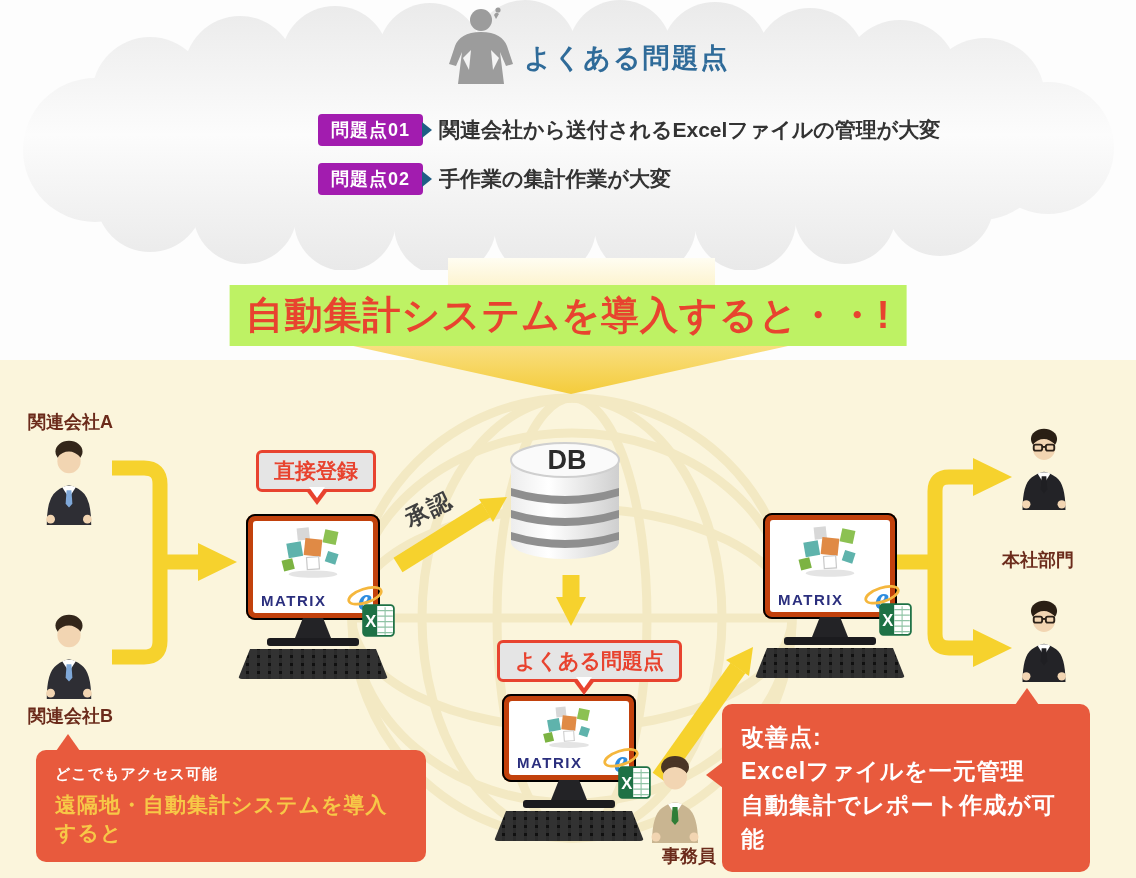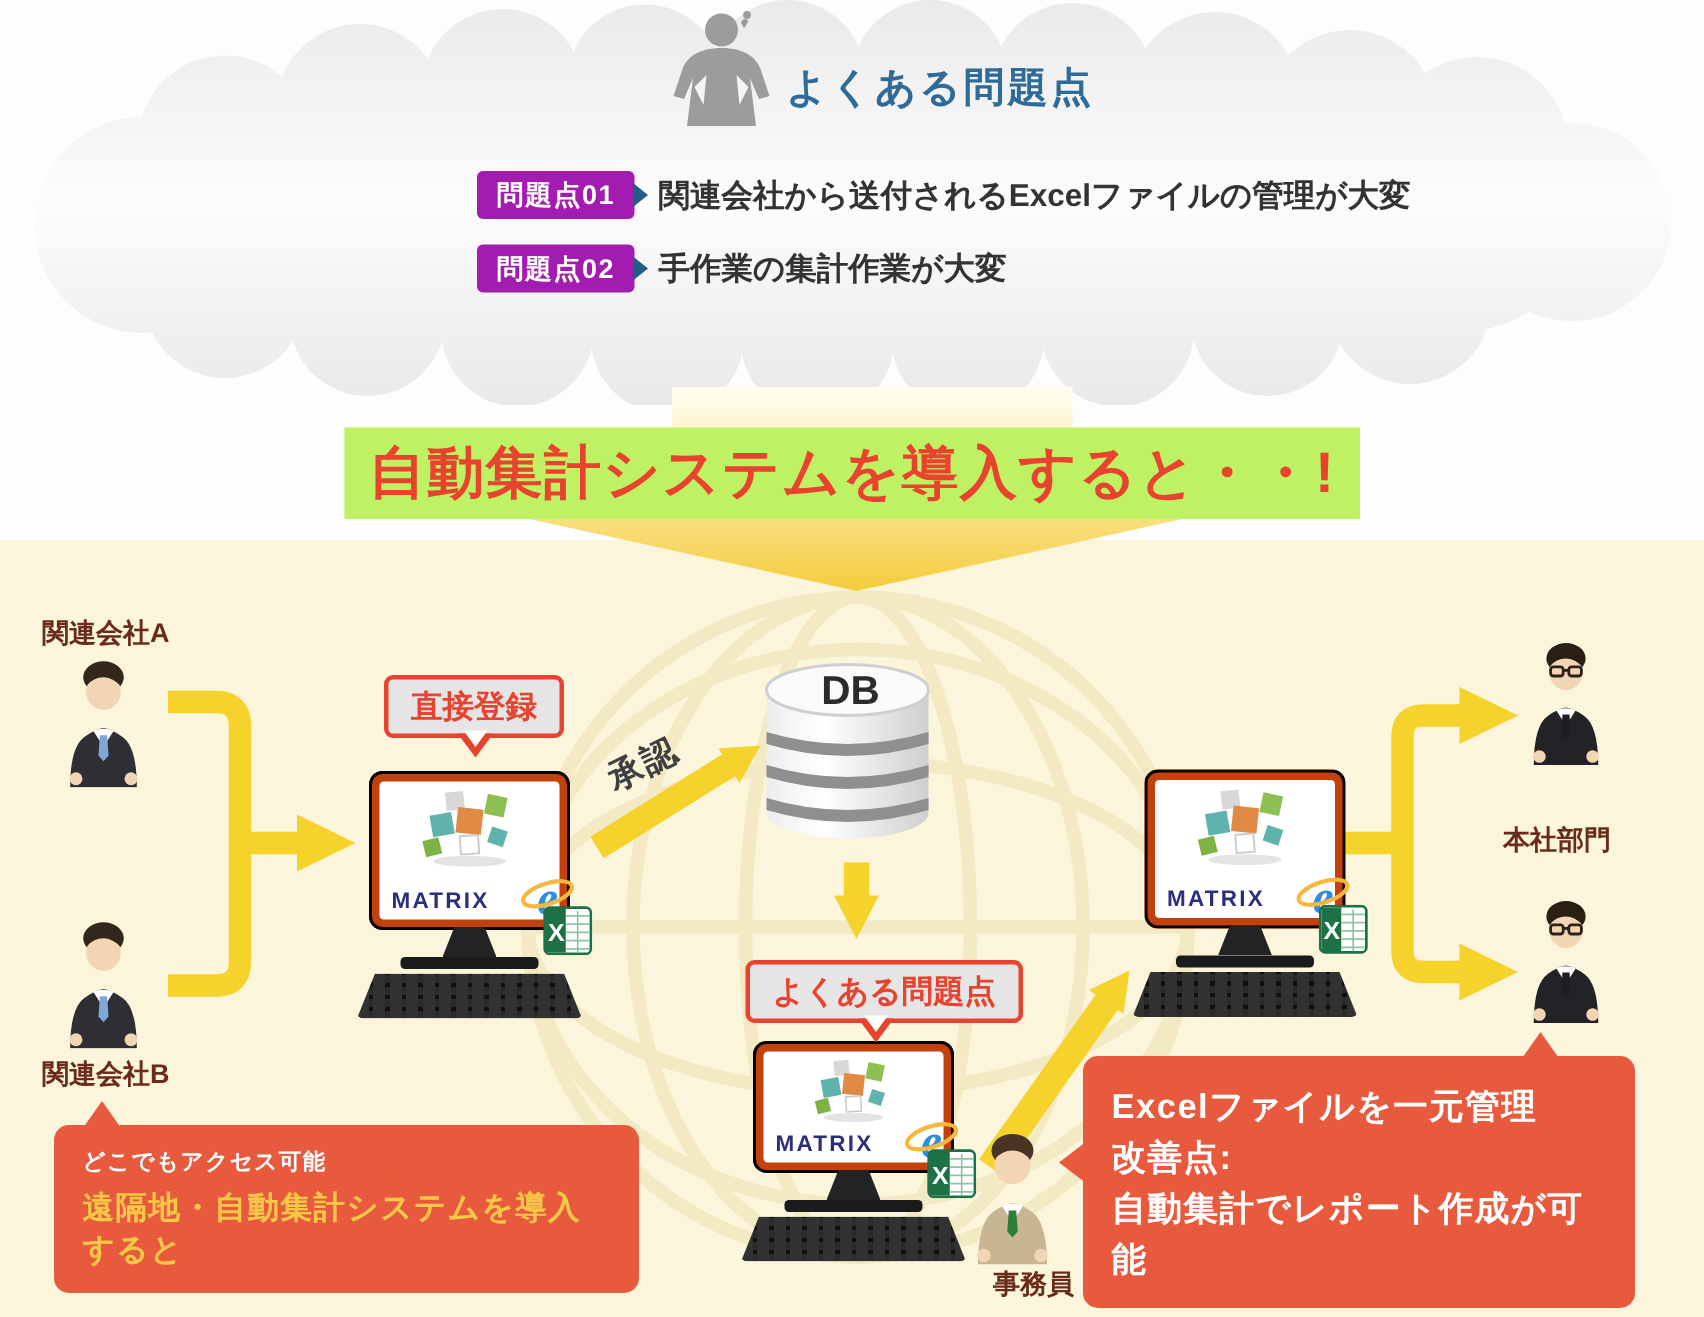--- a/index.html
+++ b/index.html
@@ -348,18 +348,18 @@
 
   <div id="access-note" class="note abs">
     <div class="pt pt-up" style="top:-16px;left:20px;"></div>
     <div class="l1">どこでもアクセス可能</div>
     <div class="l2">遠隔地・自動集計システムを導入すると</div>
   </div>
 
   <div id="improve-note" class="note abs">
     <div class="pt pt-left" style="left:-16px;top:58px;"></div>
     <div class="pt pt-up" style="top:-16px;left:293px;"></div>
+    <div class="ln">改善点:</div>
     <div class="ln">Excelファイルを一元管理</div>
-    <div class="ln">改善点:</div>
     <div class="ln">自動集計でレポート作成が可能</div>
   </div>
 
 </div>
 
 </body></html>

